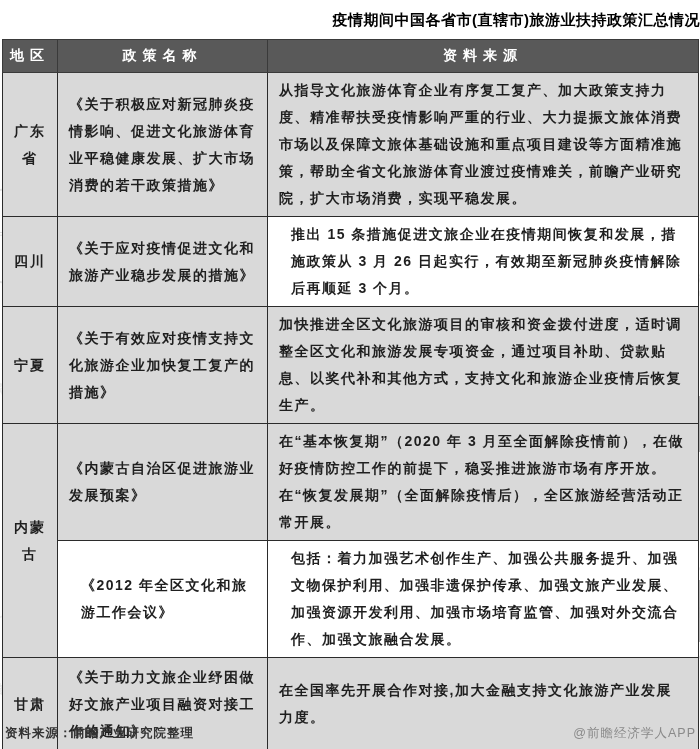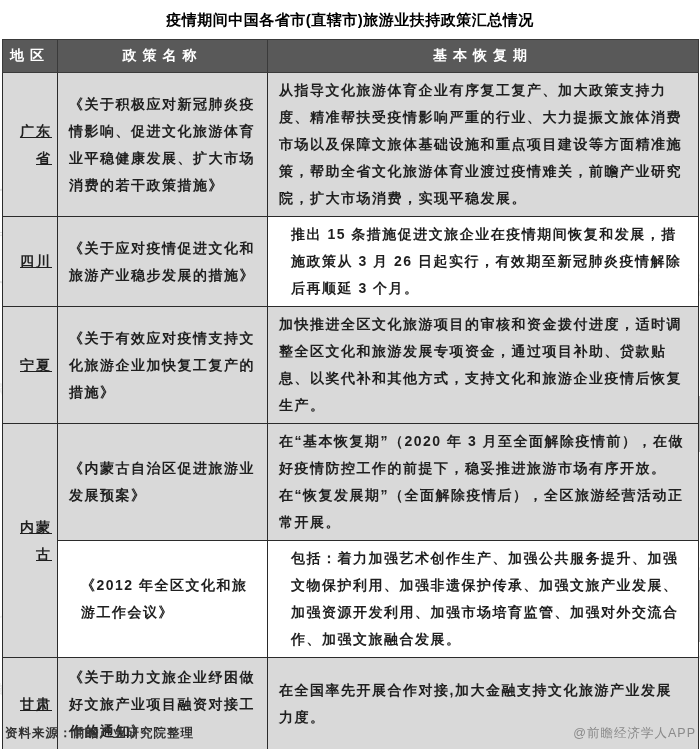--- a/index.html
+++ b/index.html
@@ -3,21 +3,21 @@
 <meta charset="utf-8">
 <style>
   html,body{margin:0;padding:0;}
   body{
     width:700px;height:749px;background:#ffffff;
     font-family:"Liberation Sans","DejaVu Sans",sans-serif;
     position:relative;overflow:hidden;
   }
   .page{position:relative;width:700px;height:749px;overflow:hidden;background:#fff;}
   .title{
-    padding-top:11px;text-align:center;font-size:15px;font-weight:bold;
+    padding-top:11px;text-align:right;font-size:15px;font-weight:bold;
     color:#000;letter-spacing:0.5px;
   }
   table.policy{
     border-collapse:collapse;table-layout:fixed;
     width:696px;margin:9px 2px 0 2px;position:relative;z-index:2;
   }
   col.c-region{width:55px;}
   col.c-name{width:210px;}
   col.c-content{width:431px;}
   th{
@@ -27,21 +27,21 @@
     margin-left:19px;
   }
   th + th{border-left:1px solid #d946ef;}
   td{
     border:1px solid #2b2b2b;
     font-size:14px;font-weight:bold;color:#1f1f1f;
     line-height:27px;letter-spacing:1.5px;
     padding:4px 11px;vertical-align:middle;text-align:left;
   }
   td.region{
-    text-align:right;padding:4px 5px;letter-spacing:2px;text-decoration:underline;
+    text-align:center;padding:4px 5px;letter-spacing:2px;
   }
   .bg-gray{background:#d9d9d9;}
   .bg-white{background:#ffffff;padding-left:23px;}
   .footer{
     position:absolute;left:0;right:0;bottom:6px;height:18px;
     font-size:12.5px;z-index:3;
   }
   .footer .source{position:absolute;left:5px;color:#333;font-weight:bold;letter-spacing:1px;}
   .footer .brand{position:absolute;right:4px;color:#8a8a8a;letter-spacing:1px;}
   
@@ -90,21 +90,21 @@
   <table class="policy">
     <colgroup>
       <col class="c-region">
         <col class="c-name">
         <col class="c-content">
     </colgroup>
     <thead>
       <tr>
         <th>地区</th>
         <th>政策名称</th>
-        <th>基本恢复期</th>
+        <th>资料来源</th>
       </tr>
     </thead>
     <tbody>
       <tr style="height:137px;">
         <td class="region bg-gray">广东省</td>
         <td class="bg-gray">《关于积极应对新冠肺炎疫情影响、促进文化旅游体育业平稳健康发展、扩大市场消费的若干政策措施》</td>
         <td class="bg-gray">从指导文化旅游体育企业有序复工复产、加大政策支持力度、精准帮扶受疫情影响严重的行业、大力提振文旅体消费市场以及保障文旅体基础设施和重点项目建设等方面精准施策，帮助全省文化旅游体育业渡过疫情难关，前瞻产业研究院，扩大市场消费，实现平稳发展。</td>
       </tr>
       <tr style="height:85px;">
         <td class="region bg-gray">四川</td>

